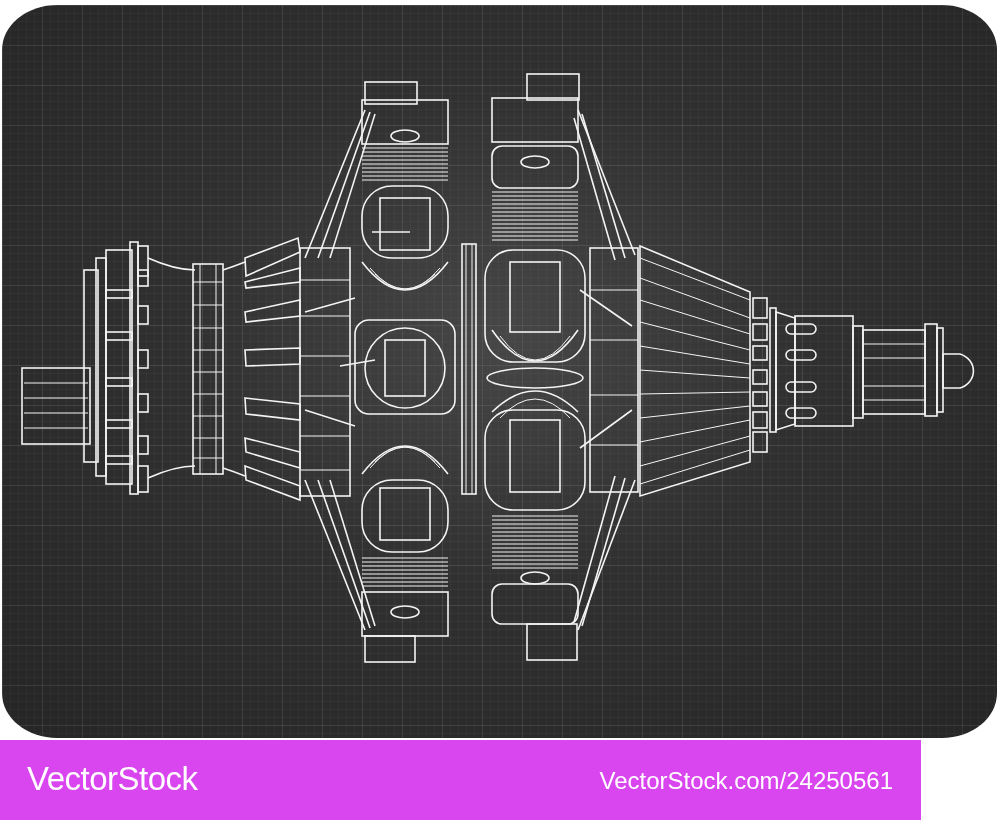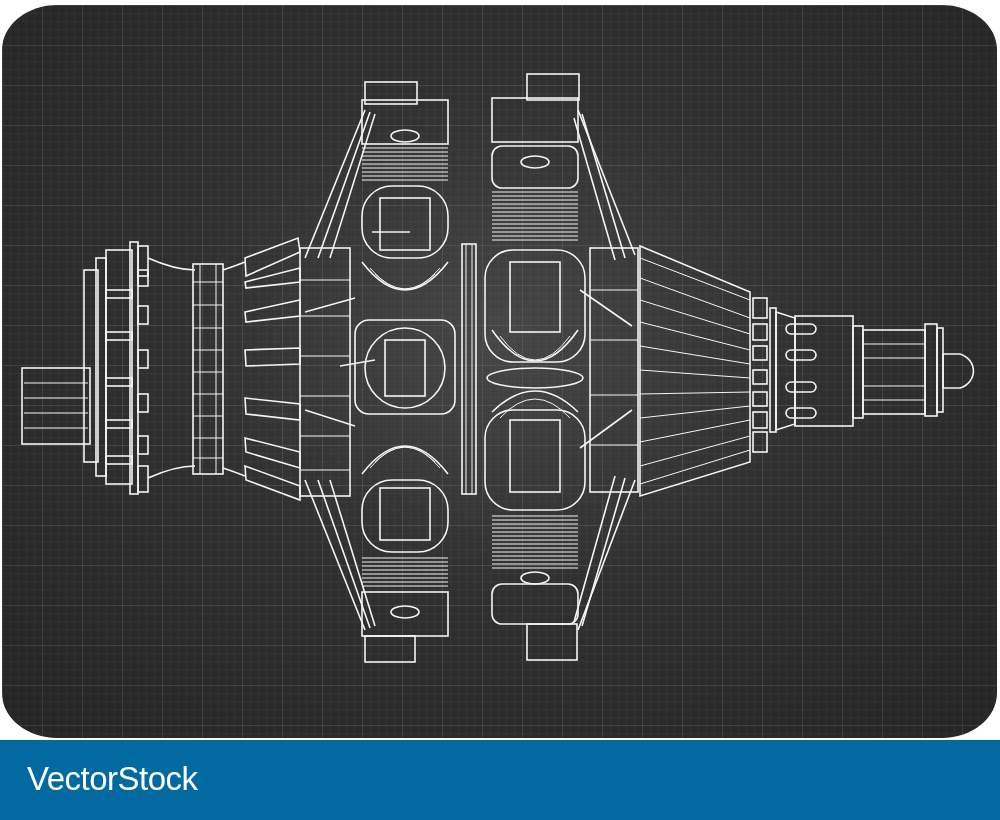--- a/index.html
+++ b/index.html
@@ -12,21 +12,21 @@
       radial-gradient(ellipse at 50% 45%, rgba(90,90,90,0.55) 0%, rgba(50,50,50,0.2) 45%, rgba(20,20,20,0.35) 100%),
       linear-gradient(rgba(255,255,255,0.10) 1px, transparent 1px),
       linear-gradient(90deg, rgba(255,255,255,0.10) 1px, transparent 1px),
       linear-gradient(rgba(255,255,255,0.045) 1px, transparent 1px),
       linear-gradient(90deg, rgba(255,255,255,0.045) 1px, transparent 1px);
     background-size: 100% 100%, 40px 40px, 40px 40px, 8px 8px, 8px 8px;
     overflow: hidden;
   }
   .drawing { position: absolute; left: 0; top: 0; }
   .footer {
-    position: absolute; left: 0; top: 740px; width: 1000px; height: 80px; background: #0369a1;
+    position: absolute; left: 0; top: 740px; width: 921px; height: 80px; background: #d946ef;
   }
   .brand {
     position: absolute; left: 27px; top: 20px; color: #fff; font-size: 33px; letter-spacing: -0.5px;
     font-family: "Liberation Sans", sans-serif;
   }
   .stock-id {
     position: absolute; right: 28px; top: 27px; color: #fff; font-size: 24px;
     font-family: "Liberation Sans", sans-serif;
   }
   svg .ln { fill: none; stroke: #f4f4f4; stroke-width: 1.6; }
@@ -256,13 +256,14 @@
       <line class="lnt" x1="863" y1="400" x2="925" y2="400"></line>
       <rect class="ln" x="925" y="324" width="12" height="92"></rect>
       <rect class="ln" x="937" y="328" width="6" height="84"></rect>
       <path class="ln" d="M943 354 L960 354 A20 18 0 0 1 960 388 L943 388 Z"></path>
     </g>
   </svg>
 </div>
 
 <div class="footer">
   <span class="brand">VectorStock</span>
+  <span class="stock-id">VectorStock.com/24250561</span>
 </div>
 
 </body></html>

